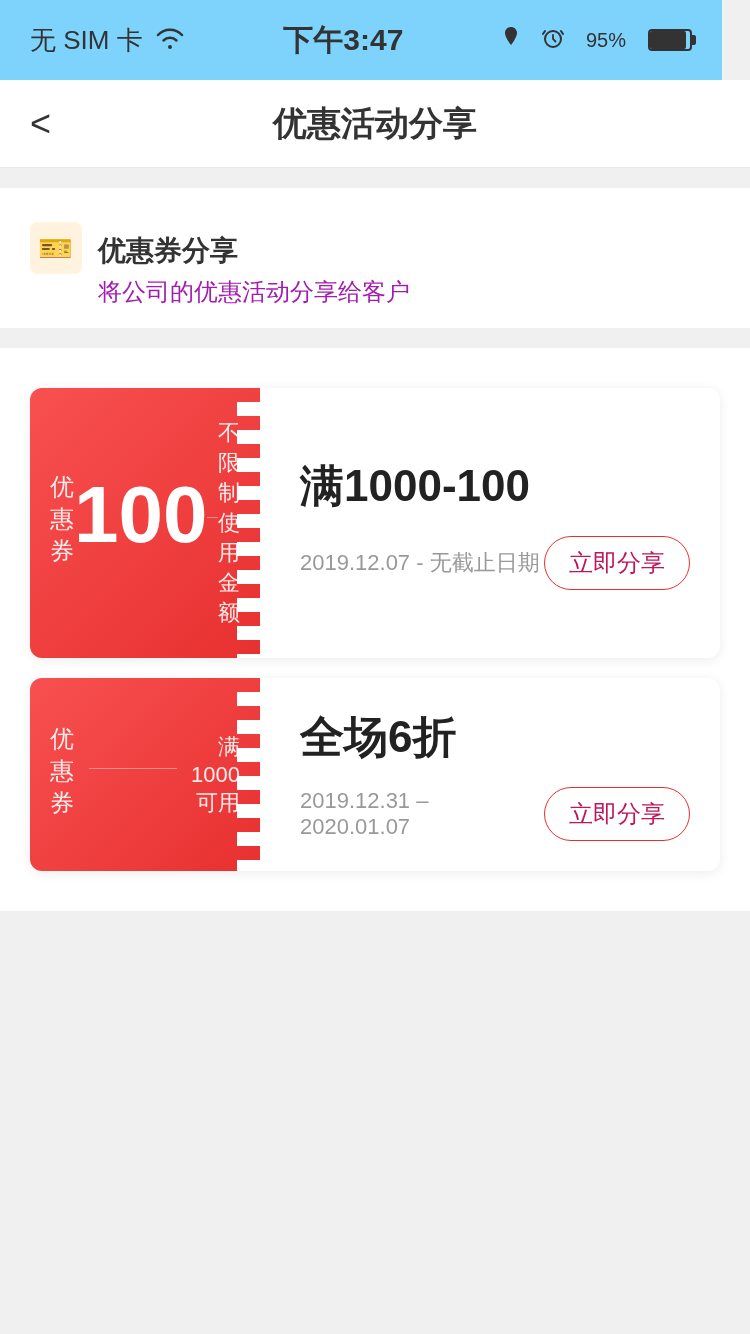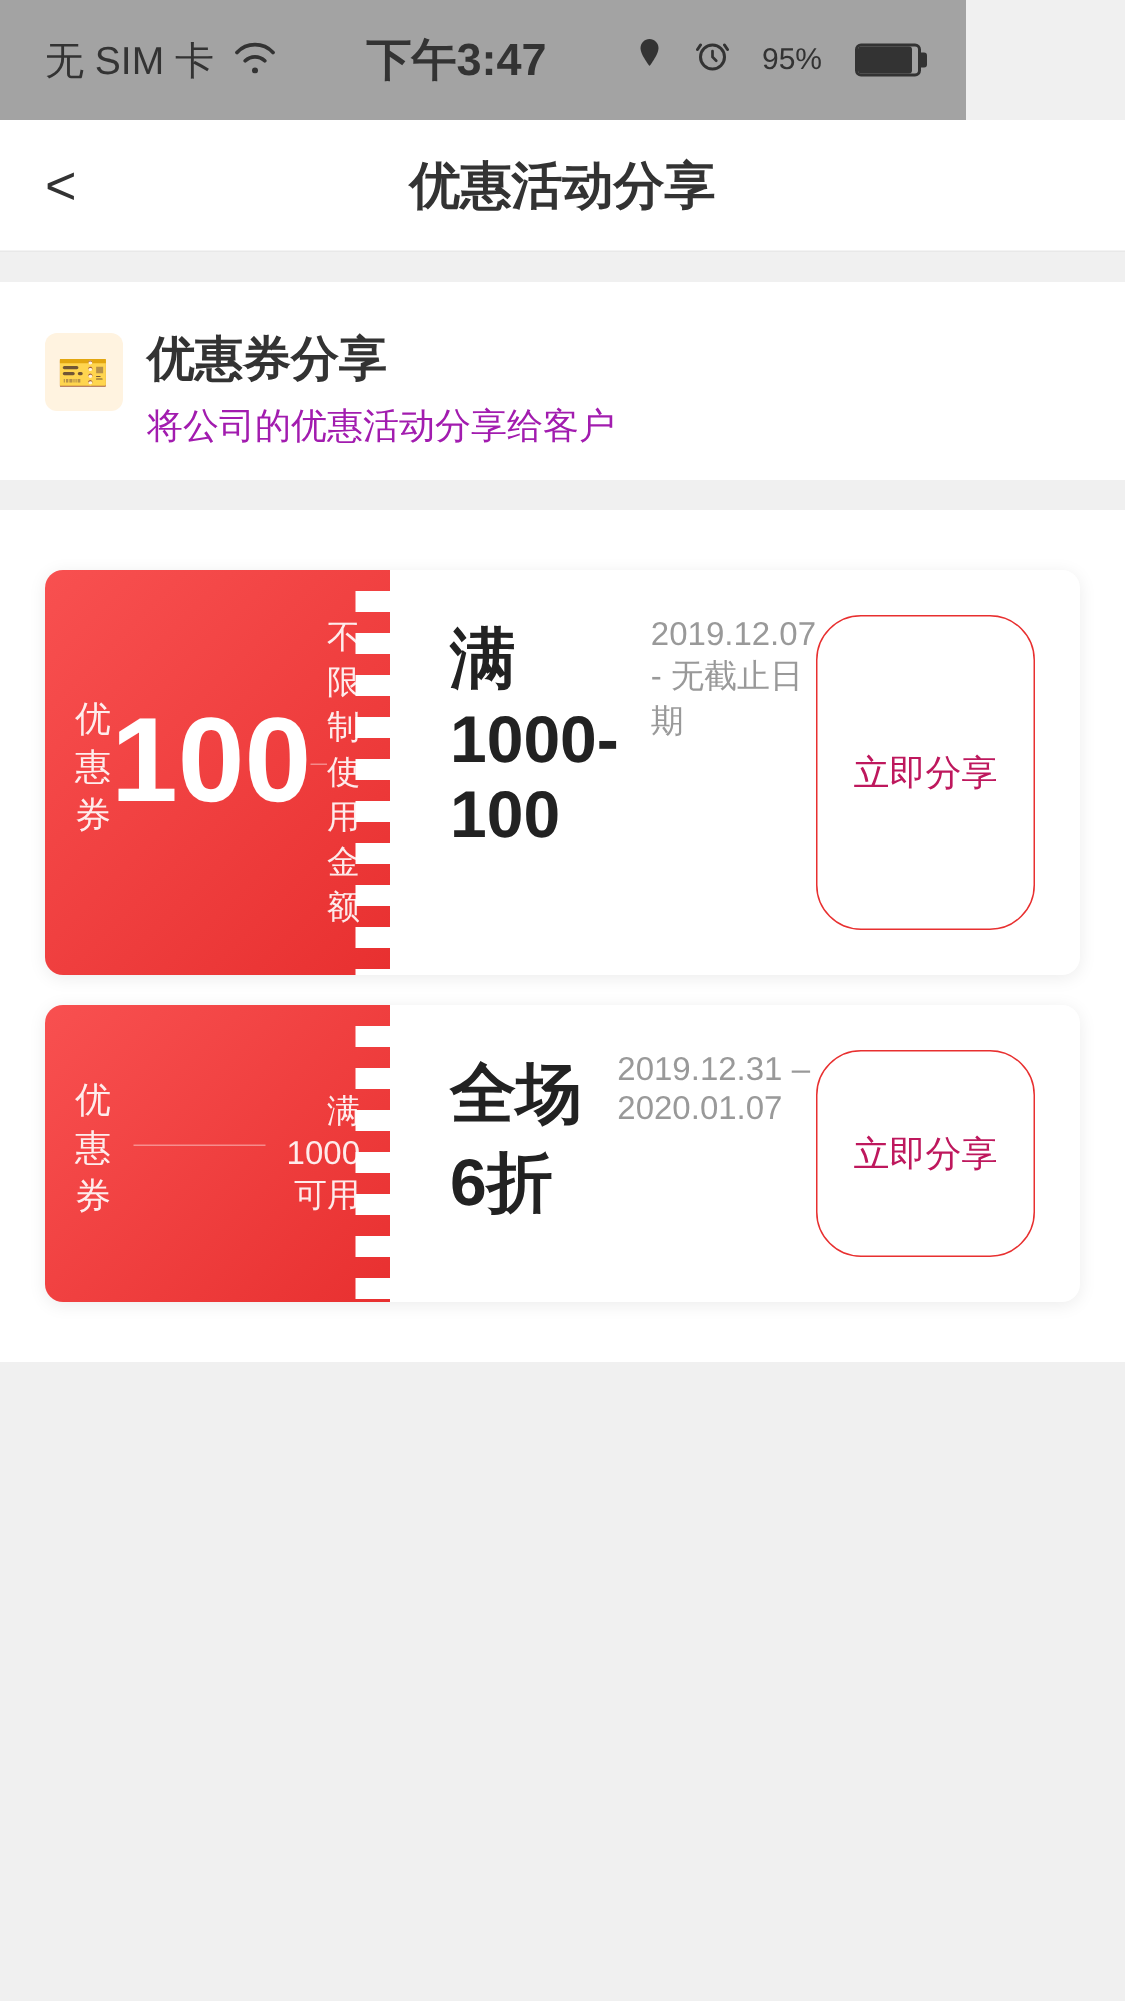--- a/index.html
+++ b/index.html
@@ -9,23 +9,23 @@
       width: 750px;
       min-height: 1334px;
       background: #f0f0f0;
       font-family: -apple-system, "PingFang SC", "Helvetica Neue", sans-serif;
       font-size: 28px;
       color: #333;
     }
 
     
     .status-bar {
-      width: 644px;
+      width: 722px;
       height: 80px;
-      background: #a3a3a3;
+      background: #7dd3fc;
       display: flex;
       align-items: center;
       justify-content: space-between;
       padding: 0 30px;
       font-size: 28px;
       font-weight: 500;
     }
     .status-left {
       display: flex;
       align-items: center;
@@ -107,24 +107,25 @@
       background: #fff3e0;
       border-radius: 8px;
       display: flex;
       align-items: center;
       justify-content: center;
       font-size: 28px;
       flex-shrink: 0;
       margin-top: 4px;
     }
     .section-text h2 {
-      font-size: 32px;
+      font-size: 28px;
       font-weight: 600;
       color: #333;
       margin-bottom: 6px;
+      margin-top: 14px;
     }
     .section-text p {
       font-size: 24px;
       color: #a21caf;
     }
 
     
     .coupon-list {
       margin-top: 20px;
       background: #fff;
@@ -193,30 +194,32 @@
       font-size: 22px;
       color: rgba(255,255,255,0.9);
       text-align: right;
     }
 
     
     .coupon-right {
       flex: 1;
       padding: 30px 30px 30px 40px;
       display: flex;
+      flex-direction: column;
       justify-content: center;
     }
     .coupon-title {
       font-size: 44px;
       font-weight: 700;
       color: #222;
       margin-bottom: 20px;
     }
     .coupon-footer {
       display: flex;
+      align-items: center;
       justify-content: space-between;
     }
     .coupon-date {
       font-size: 22px;
       color: #999;
     }
     .share-btn {
       border: 1.5px solid #e83030;
       color: #be185d;
       background: #fff;

